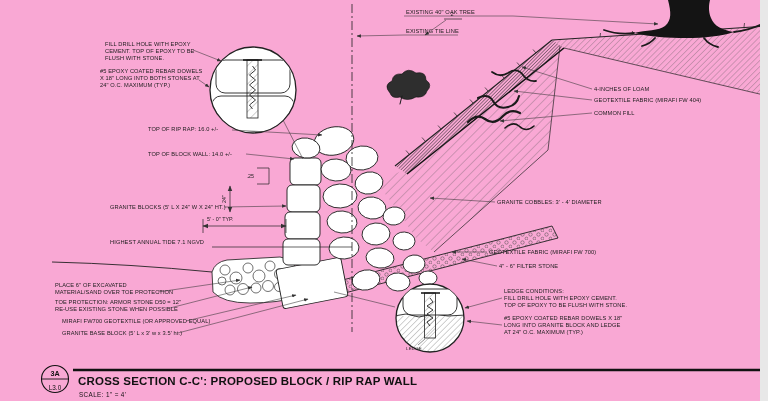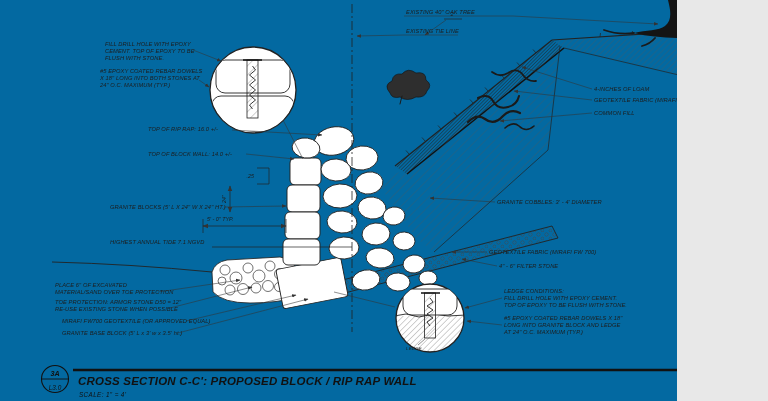--- a/index.html
+++ b/index.html
@@ -1,17 +1,17 @@
 <!DOCTYPE html>
 <html><head>
 <meta charset="utf-8">
 <style>
   html,body{margin:0;padding:0;background:#e8e8e8;}
-  .canvas{position:relative;width:677px;height:401px;background:#0369a1;overflow:hidden;
-          font-family:"Liberation Sans",sans-serif;font-style:italic;}
+  .canvas{position:relative;width:760px;height:401px;background:#f9a8d4;overflow:hidden;
+          font-family:"Liberation Sans",sans-serif;}
   svg{position:absolute;left:0;top:0;}
   svg text{font-family:"Liberation Sans",sans-serif;}
   .t{font-size:5.7px;fill:#1d1d1d;letter-spacing:.1px;}
   .dim{font-size:5.4px;fill:#1d1d1d;}
   .tiny{font-size:4.4px;fill:#1d1d1d;letter-spacing:.2px;}
   .tm{text-anchor:middle;}
   .te{text-anchor:end;}
   .title-text{font-size:11.5px;font-weight:700;fill:#111;letter-spacing:.2px;}
   .scale-text{font-size:6.3px;fill:#111;letter-spacing:.4px;}
   .tb-num{font-size:7.2px;font-weight:700;fill:#111;text-anchor:middle;}

